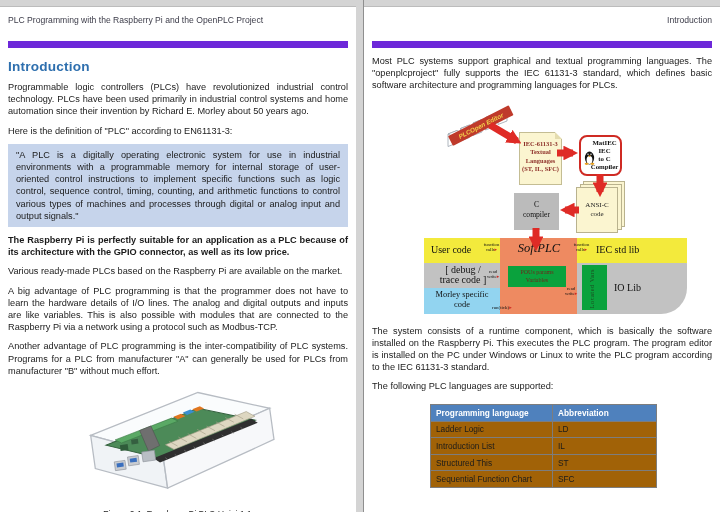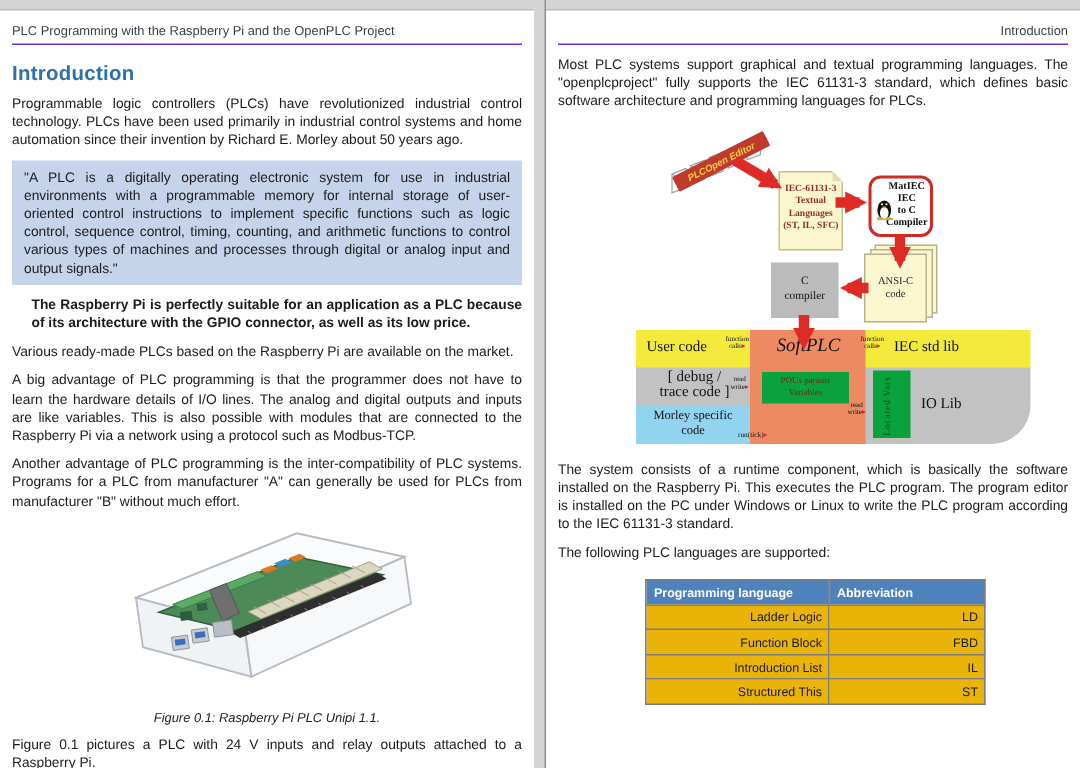--- a/index.html
+++ b/index.html
@@ -4,28 +4,28 @@
 <style>
   * { margin:0; padding:0; box-sizing:border-box; }
   html,body { width:720px; height:512px; overflow:hidden; }
   body { background:#d4d4d4; font-family:"Liberation Sans", sans-serif; position:relative; }
 
   .page { position:absolute; top:6px; height:506px; background:#ffffff; border-top:1px solid #bcbcbc; overflow:hidden; }
   .page-left  { left:0;   width:356px; padding:0 8px; }
   .page-right { left:364px; width:356px; padding:0 8px; }
   .gutter { position:absolute; left:356px; top:0; width:8px; height:512px; background:#d4d4d4; border-right:1px solid #8f8f8f; }
 
-  .page-header { padding-top:8px; padding-bottom:4px; border-bottom:1px solid #6d28d9;
+  .page-header { padding-top:8px; padding-bottom:16px; border-bottom:7px solid #6d28d9;
                  font-size:8.6px; color:#3c3c49; }
   .page-header.right { text-align:right; }
 
   h1.intro { margin-top:11px; font-size:13.6px; font-weight:bold; color:#2e6fae; letter-spacing:.2px; }
 
   p.body { margin-top:7px; font-size:9.2px; line-height:12.2px; color:#1b1b1b; text-align:justify; }
-  p.body.bold { font-weight:bold;margin-left:13px; }
+  p.body.bold { font-weight:bold; }
 
   .quote-box { margin-top:7px; background:#c6d4eb; padding:5px 8px; }
   .quote-box p { margin-top:0; }
 
   .figure1-wrap { margin-top:5px; text-align:center; }
   .fig-caption { margin-top:3px; text-align:center; font-size:8.6px; font-style:italic; color:#222; }
 
   
   .diagram-wrap { position:relative; height:216px; margin-top:10px; margin-left:50px; width:270px;
                   font-family:"Liberation Serif", serif; }
@@ -74,30 +74,31 @@
   .mini-arr { color:#cf2a23; font-size:5px; }
 
   .arrows { left:0; top:0; pointer-events:none; z-index:6; }
   .lad-icon { left:22px; top:0; }
 
   
   table.langs { margin:11px 0 0 58px; border-collapse:collapse; font-size:8.3px; color:#1b1b1b; }
   table.langs th, table.langs td { border:1px solid #7d7d7d; }
   table.langs th { background:#4f81bd; color:#ffffff; text-align:left; font-weight:bold;
                    padding:3px 4px 3px 5px; }
-  table.langs td { padding:2.8px 4px 2.8px 5px; background:#eab308;text-align:right; }
+  table.langs td { padding:2.8px 4px 2.8px 5px; background:#a16207; }
   .col-lang { width:122px;margin-top:28px; } .col-abbr { width:104px; }
 </style>
 </head>
 <body>
 
 <div class="page page-left">
   <div class="page-header">PLC Programming with the Raspberry Pi and the OpenPLC Project</div>
   <h1 class="intro">Introduction</h1>
   <p class="body">Programmable logic controllers (PLCs) have revolutionized industrial control technology. PLCs have been used primarily in industrial control systems and home automation since their invention by Richard E. Morley about 50 years ago.</p>
+  <p class="body">Here is the definition of "PLC" according to EN61131-3:</p>
   <div class="quote-box">
     <p class="body">"A PLC is a digitally operating electronic system for use in industrial environments with a programmable memory for internal storage of user-oriented control instructions to implement specific functions such as logic control, sequence control, timing, counting, and arithmetic functions to control various types of machines and processes through digital or analog input and output signals."</p>
   </div>
   <p class="body bold">The Raspberry Pi is perfectly suitable for an application as a PLC because of its architecture with the GPIO connector, as well as its low price.</p>
   <p class="body">Various ready-made PLCs based on the Raspberry Pi are available on the market.</p>
   <p class="body">A big advantage of PLC programming is that the programmer does not have to learn the hardware details of I/O lines. The analog and digital outputs and inputs are like variables. This is also possible with modules that are connected to the Raspberry Pi via a network using a protocol such as Modbus-TCP.</p>
   <p class="body">Another advantage of PLC programming is the inter-compatibility of PLC systems. Programs for a PLC from manufacturer "A" can generally be used for PLCs from manufacturer "B" without much effort.</p>
 
   <div class="figure1-wrap">
     
@@ -289,26 +290,26 @@
         <th class="col-lang">Programming language</th>
         <th class="col-abbr">Abbreviation</th>
       </tr>
     </thead>
     <tbody>
       <tr>
         <td>Ladder Logic</td>
         <td>LD</td>
       </tr>
       <tr>
-        <td>Function Block</td>
-        <td>FBD</td>
-      </tr>
-      <tr>
         <td>Introduction List</td>
         <td>IL</td>
       </tr>
       <tr>
         <td>Structured This</td>
         <td>ST</td>
+      </tr>
+      <tr>
+        <td>Sequential Function Chart</td>
+        <td>SFC</td>
       </tr>
     </tbody>
   </table>
 </div>
 
 </body></html>

